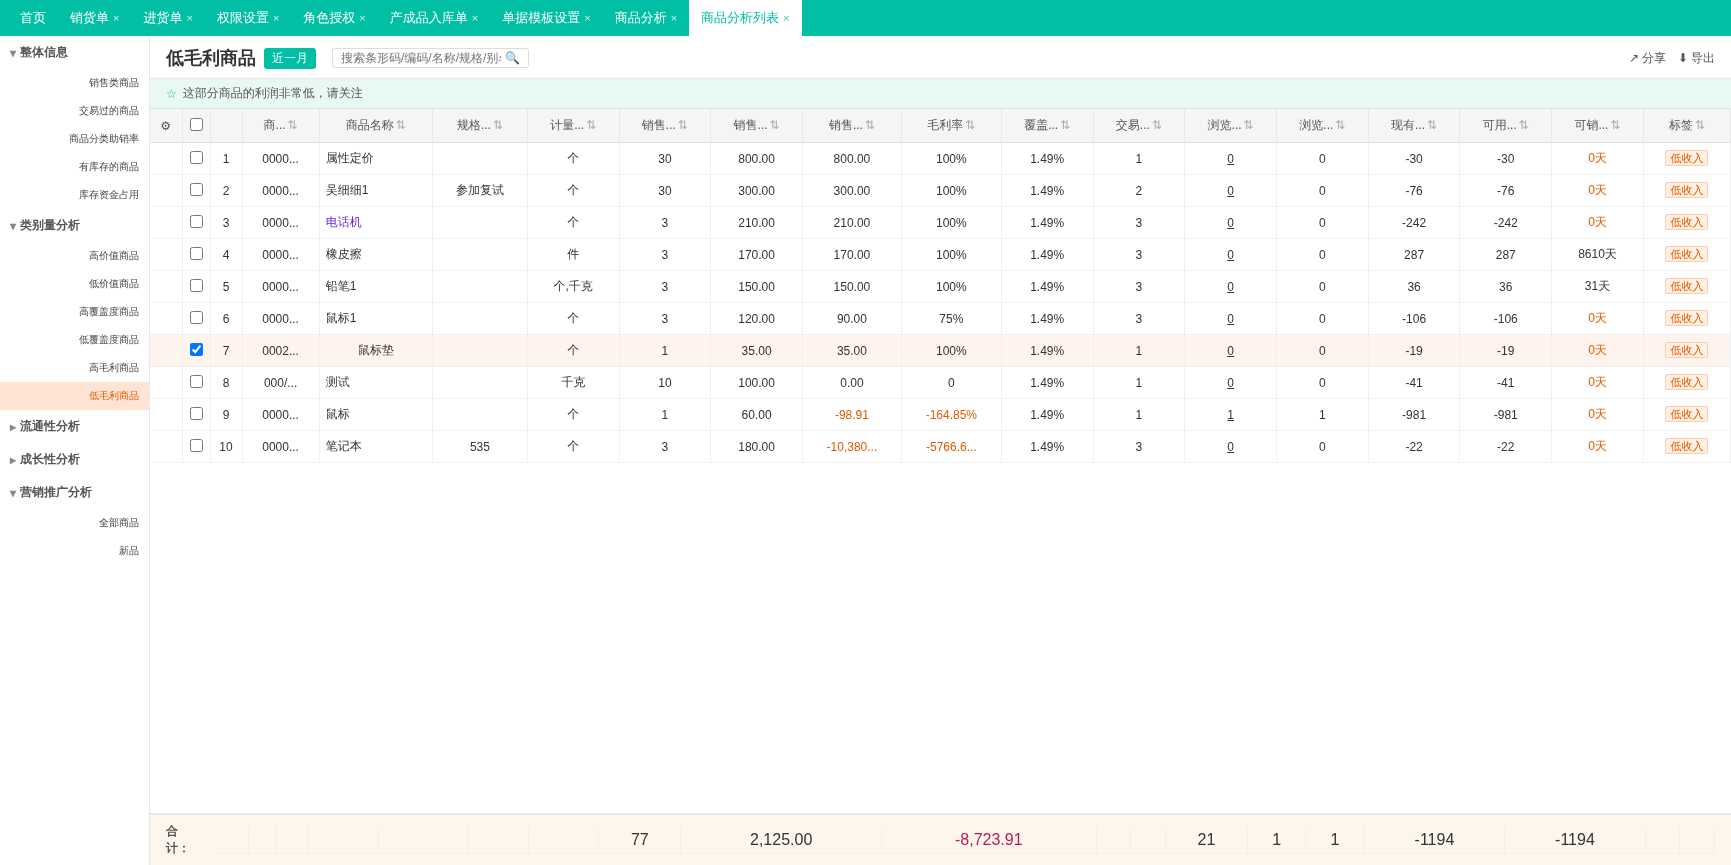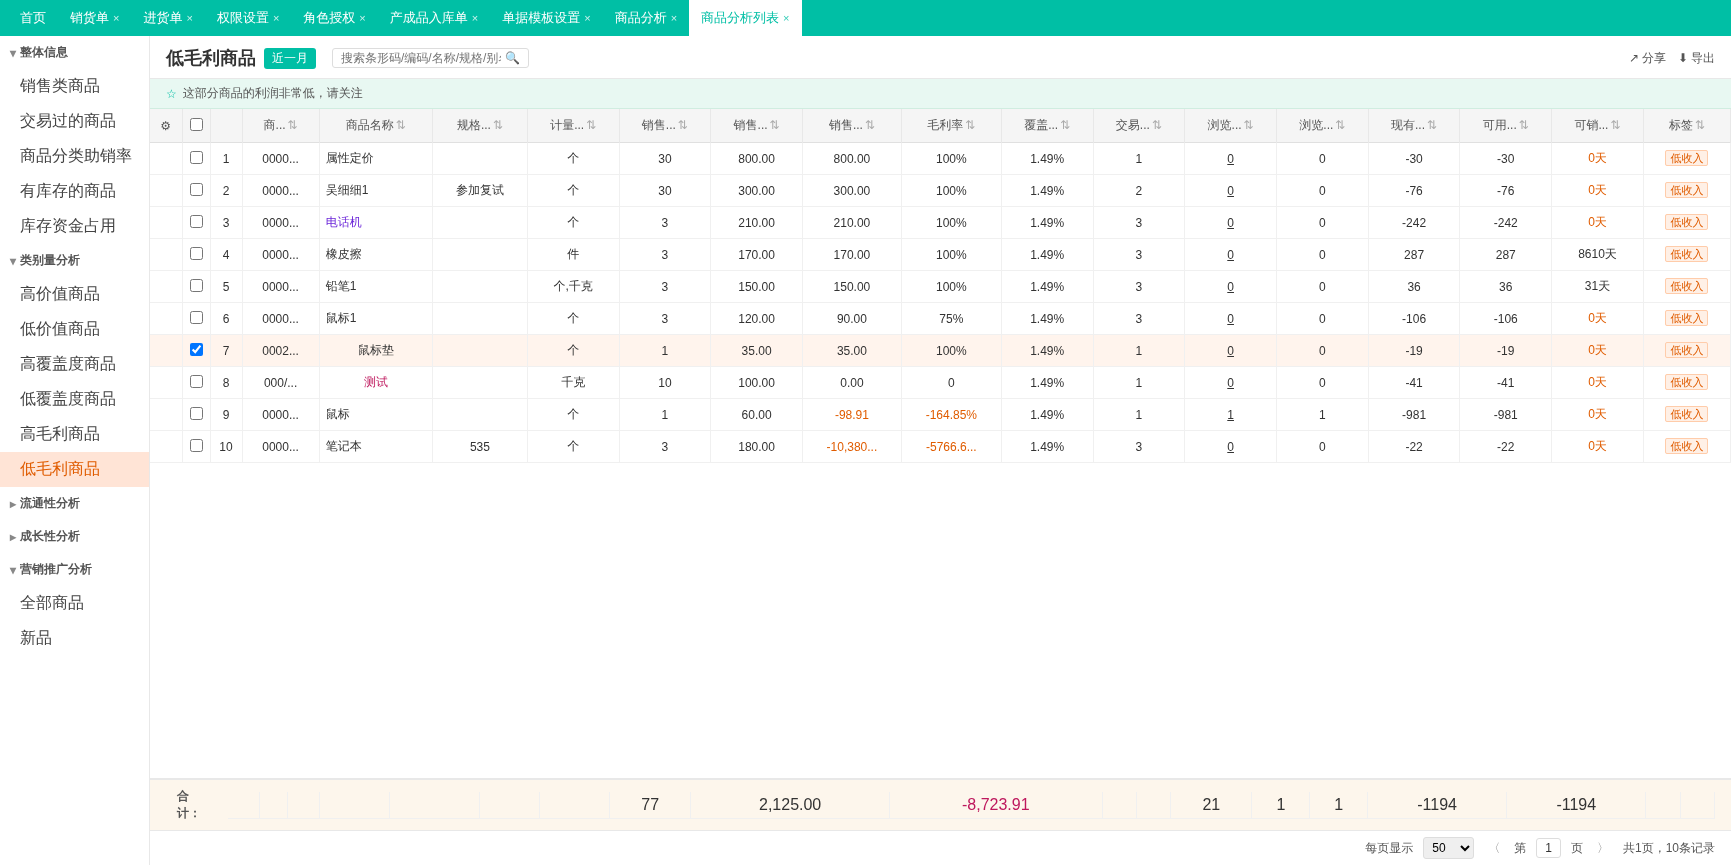--- a/index.html
+++ b/index.html
@@ -47,23 +47,24 @@
       align-items: center;
       padding: 8px 10px;
       font-size: 12px;
       color: #555;
       cursor: pointer;
       font-weight: bold;
     }
     .sidebar-group-header .arrow { margin-right: 4px; color: #888; }
     .sidebar-item {
       padding: 7px 10px 7px 20px;
-      font-size: 16px;
+      font-size: 10px;
       color: #444;
       cursor: pointer;
+      text-align: right;
     }
     .sidebar-item.active { background: #ffe4d6; color: #e05c00; }
 
     
     .content-area {
       flex: 1;
       display: flex;
       flex-direction: column;
       overflow: hidden;
       background: #f5f5f5;
@@ -185,21 +186,21 @@
     .underline-link { text-decoration: underline; cursor: pointer; color: #333; }
 
     
     .table-footer {
       background: #fdf6ec;
       border-top: 2px solid #e8e8e8;
       padding: 8px 16px;
       display: flex;
       align-items: center;
     }
-    .footer-label { font-weight: bold; margin-right: 16px; color: #555; margin-left: 11px; }
+    .footer-label { font-weight: bold; margin-right: 16px; color: #555; }
 
     
     .pagination-bar {
       background: #fff;
       border-top: 1px solid #e8e8e8;
       padding: 6px 16px;
       display: flex;
       align-items: center;
       justify-content: flex-end;
       gap: 10px;
@@ -521,21 +522,21 @@
     <td>-19</td>
     <td>-19</td>
     <td class="red">0天</td>
     <td><span class="tag-badge">低收入</span></td>
   </tr>
             <tr>
     <td></td>
     <td><input type="checkbox" style=""></td>
     <td>8</td>
     <td>000/...</td>
-    <td style="text-align:center;cursor:pointer;color:#be185d">测试</td>
+    <td style="text-align:left;cursor:pointer;color:#404040">测试</td>
     <td></td>
     <td>千克</td>
     <td>10</td>
     <td>100.00</td>
     <td>0.00</td>
     <td>0</td>
     <td>1.49%</td>
     <td>1</td>
     <td><span class="underline-link">0</span></td>
     <td>0</td>
@@ -613,30 +614,15 @@
           <td>1</td>
           <td>-1194</td>
           <td>-1194</td>
           <td></td>
           <td></td>
         </tr>
       </tbody>
         </table>
     </div>
 
-    <div class="pagination-bar">
-      <span>每页显示</span>
-      <select>
-        <option>50</option>
-        <option>10</option>
-        <option>20</option>
-        <option>100</option>
-      </select>
-      <span class="pagination-btn">〈</span>
-      <span>第</span>
-      <span class="page-num">1</span>
-      <span>页</span>
-      <span class="pagination-btn">〉</span>
-      <span>共1页，10条记录</span>
-    </div>
 
   </div>
 </div>
 
 </body></html>

